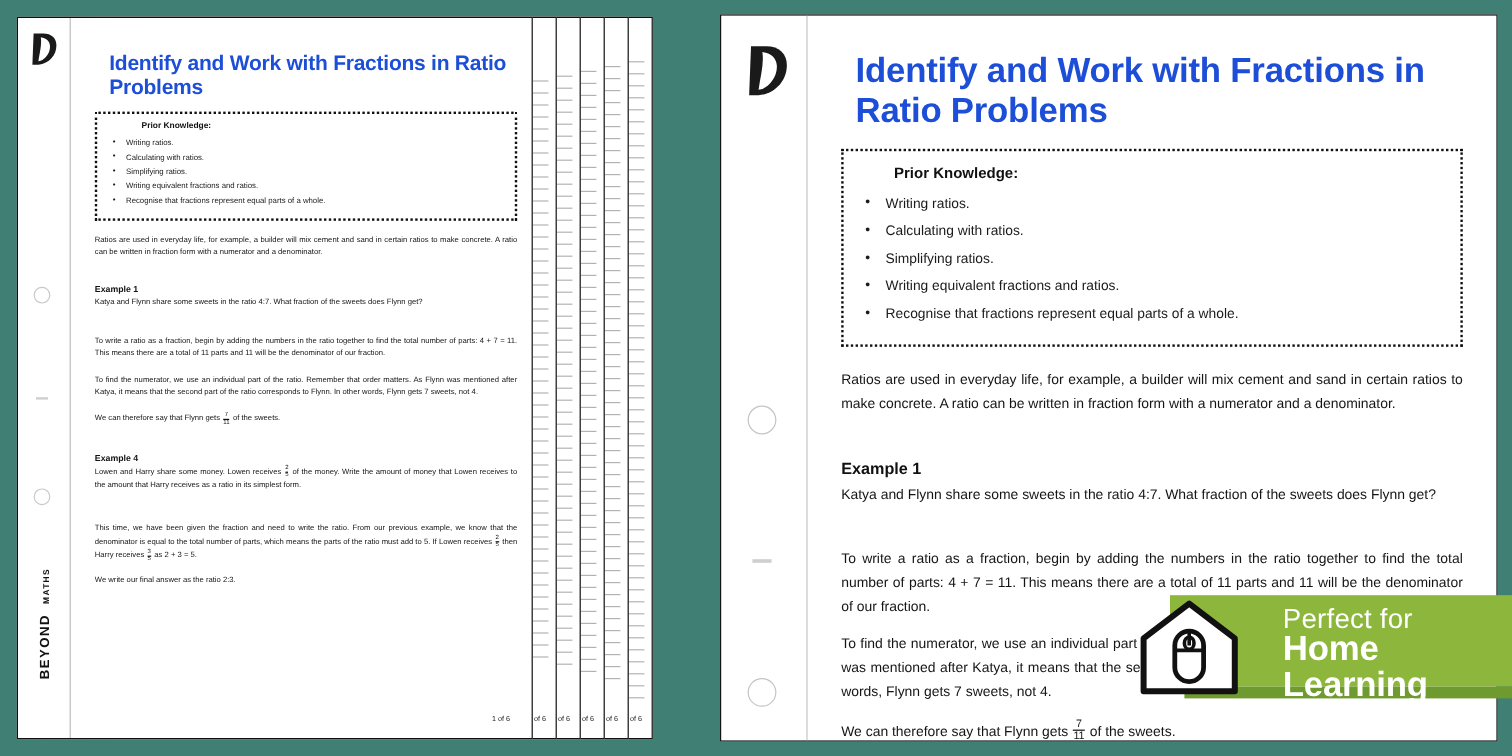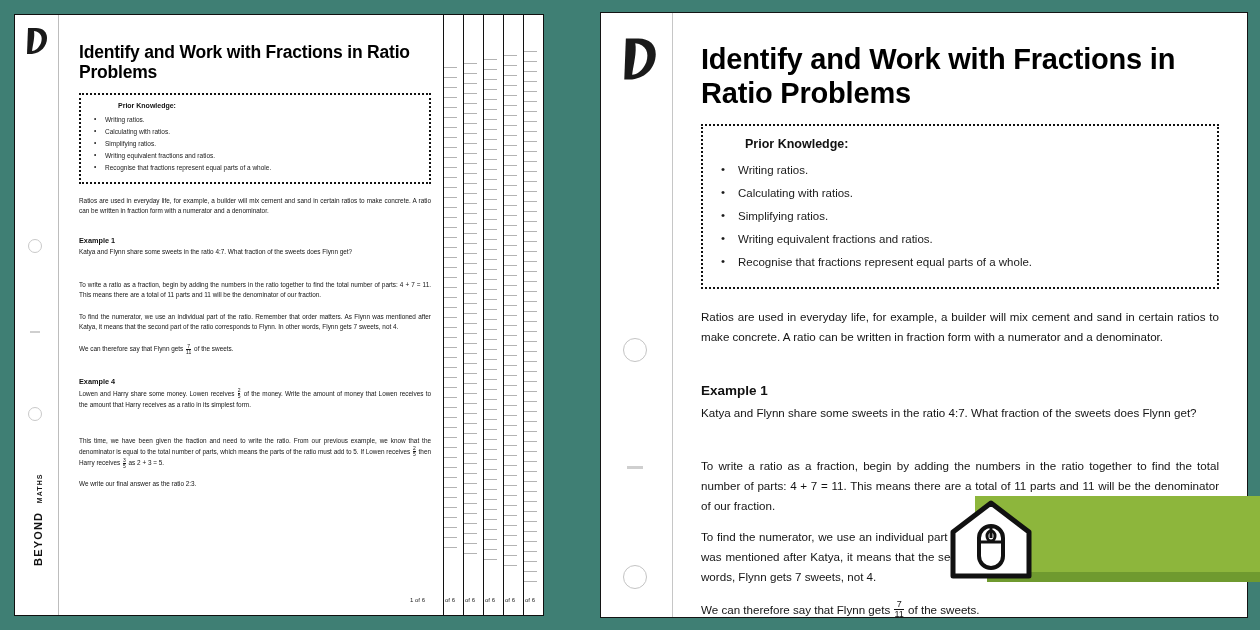--- a/index.html
+++ b/index.html
@@ -83,23 +83,23 @@
     width: 14px; height: 14px;
     border: 1px solid #c9c9c9; border-radius: 50%;
   }
   .punch-dash {
     position: absolute; left: 15px;
     width: 10px; height: 2px; background: #cfcfcf;
   }
 
   .docbody { position: absolute; }
   h1.doc-title {
-    margin: 0 0 10px 0;
+    margin: 0 0 10px 12px;
     font-weight: 700;
-    color: #000000;
+    color: #1d4ed8;
     line-height: 1.14;
     letter-spacing: -0.2px;
   }
   .pk-box {
     border: 2px dotted #111;
     padding: 7px 9px 7px 9px;
     margin-bottom: 12px;
   }
   .pk-title { font-weight: 700; color:#111; margin-bottom: 5px; padding-left: 28px; }
   .pk-list { margin: 1px; padding: 0; list-style: none; }
@@ -638,13 +638,17 @@
   <div class="plate"></div>
 
   <svg class="house" viewBox="0 0 84 80">
     <path d="M42 3 L80 32 L80 76 L4 76 L4 32 Z" fill="#ffffff" stroke="#111" stroke-width="5" stroke-linejoin="round"></path>
     <rect x="30" y="26" width="24" height="42" rx="12" fill="#ffffff" stroke="#111" stroke-width="4"></rect>
     <line x1="42" y1="26" x2="42" y2="38" stroke="#111" stroke-width="3"></line>
     <line x1="30" y1="42" x2="54" y2="42" stroke="#111" stroke-width="3"></line>
     <ellipse cx="42" cy="36" rx="4" ry="5" fill="none" stroke="#111" stroke-width="3"></ellipse>
   </svg>
 
+  <div class="txt">
+    <div class="t1">Perfect for</div>
+    <div class="t2">Home Learning</div>
+  </div>
 </div>
 
 </body></html>

